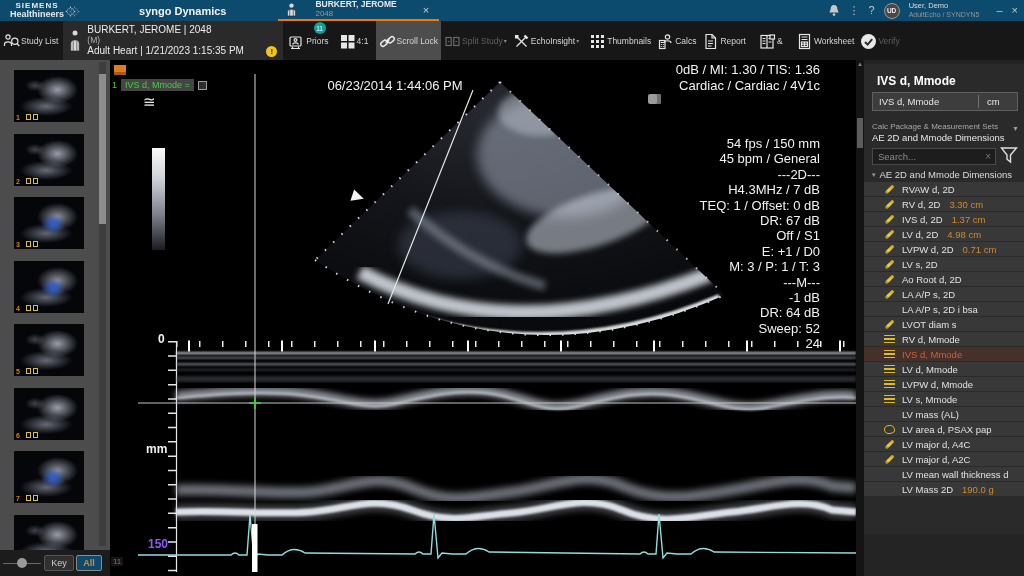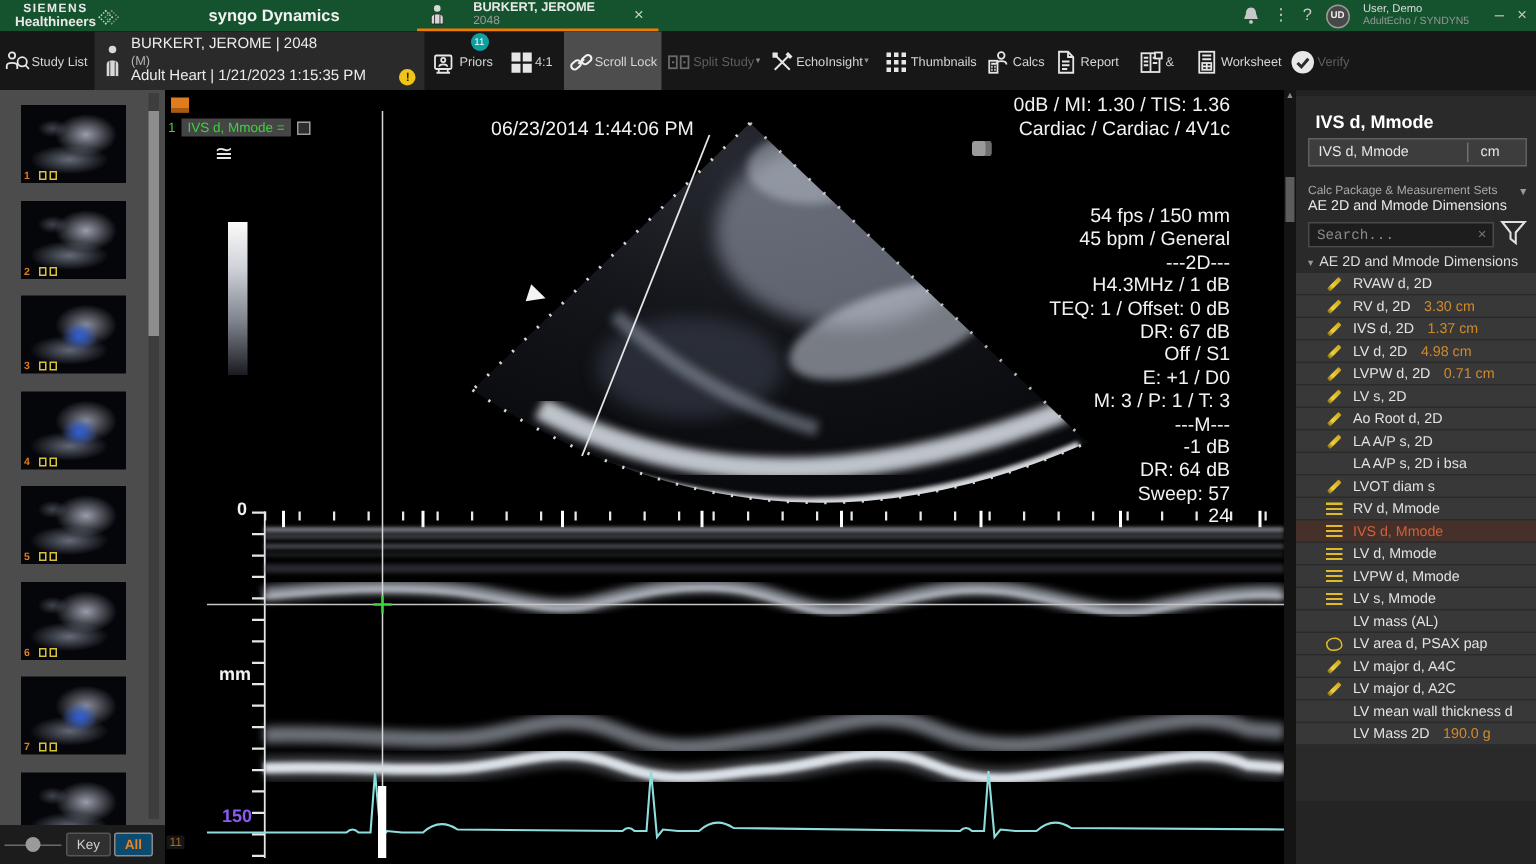--- a/index.html
+++ b/index.html
@@ -1,19 +1,19 @@
 <!DOCTYPE html>
 <html><head>
 <meta charset="utf-8">
 <style>
   *{margin:0;padding:0;box-sizing:border-box;}
   html,body{width:1024px;height:576px;overflow:hidden;background:#000;font-family:"Liberation Sans",sans-serif;-webkit-font-smoothing:antialiased;}
 
   
-  .titlebar{position:absolute;left:0;top:0;width:1024px;height:21px;background:#14532d;display:flex;align-items:center;}
+  .titlebar{position:absolute;left:0;top:0;width:1024px;height:21px;background:#0c4a6e;display:flex;align-items:center;}
   .brand{margin-left:10px;text-align:center;line-height:1;color:#e8e8e8;}
   .brand-l1{font-size:8px;font-weight:bold;letter-spacing:1px;}
   .brand-l2{font-size:9px;font-weight:bold;}
   .brand-mark{width:10px;height:10px;margin-left:3px;position:relative;}
   .brand-mark::before,.brand-mark::after{content:'';position:absolute;border:1px dotted #cfcfcf;width:5px;height:5px;transform:rotate(45deg);}
   .brand-mark::before{left:0;top:2px;}
   .brand-mark::after{left:4px;top:2px;border-color:#8a8a8a;}
   .app-title{margin-left:62px;font-size:11px;font-weight:bold;color:#f2f2f2;}
   .patient-tab{margin-left:52px;height:21px;display:flex;align-items:center;gap:18px;padding:0 10px 0 8px;border-bottom:2px solid #ef7c00;cursor:pointer;}
   .pt-text{line-height:1.1;}
@@ -92,21 +92,21 @@
   .panel{position:absolute;left:864px;top:60px;width:160px;height:516px;background:#2a2a2a;border-top:4px solid #222;}
   .p-title{position:absolute;left:13px;top:10px;font-size:12px;font-weight:bold;color:#fff;}
   .p-field{position:absolute;left:8px;top:28px;width:146px;height:19px;background:#3d3d3d;border:1px solid #606060;display:flex;align-items:center;}
   .p-field .fv{flex:1;padding-left:6px;font-size:9.5px;color:#e6e6e6;}
   .p-field .fd{width:1px;height:13px;background:#707070;}
   .p-field .fu{width:38px;padding-left:8px;font-size:9.5px;color:#e6e6e6;}
   .p-calc-label{position:absolute;left:8px;top:58px;font-size:8px;color:#a8a8a8;}
   .p-calc-value{position:absolute;left:8px;top:68px;font-size:9.5px;color:#e8e8e8;width:138px;white-space:nowrap;}
   .p-calc-caret{position:absolute;right:5px;top:61px;font-size:7px;color:#9a9a9a;}
   .p-search{position:absolute;left:8px;top:84px;width:124px;height:17px;background:#1d1d1d;border:1px solid #4a4a4a;display:flex;align-items:center;}
-  .p-search .ph{flex:1;padding-left:5px;font-size:9.5px;color:#8a8a8a;font-family:Liberation Mono, monospace;}
+  .p-search .ph{flex:1;padding-left:5px;font-size:9.5px;color:#8a8a8a;}
   .p-search .clear{padding:0 4px;color:#777;font-size:10px;}
   .p-funnel{position:absolute;left:135px;top:81px;}
   .p-group{position:absolute;left:8px;top:105px;font-size:9.5px;color:#dcdcdc;display:flex;align-items:center;gap:4px;}
   .p-group .gc{font-size:7px;color:#9a9a9a;}
   .mlist{position:absolute;left:0;top:118px;width:160px;}
   .mrow{height:15px;background:#383838;border-bottom:1px solid #2a2a2a;display:flex;align-items:center;cursor:pointer;}
   .mrow.sel{background:#45302a;}
   .mico{margin-left:19px;width:14px;display:inline-block;position:relative;height:11px;flex:none;}
   .mico.pencil::after{content:'';position:absolute;left:1px;top:4px;width:11px;height:3px;border-radius:1px;background:linear-gradient(90deg,#8a6d10,#f0d23c 35%,#caa51e);transform:rotate(-45deg);}
   .mico.mmode::after{content:'';position:absolute;left:1px;top:1px;width:11px;height:9px;background:repeating-linear-gradient(180deg,#e0bb25 0 1.4px,transparent 1.4px 3.4px);}
@@ -416,30 +416,30 @@
   <div class="vdate">06/23/2014 1:44:06 PM</div>
   <div class="vhead">
     <div>0dB / MI: 1.30 / TIS: 1.36</div>
     <div>Cardiac / Cardiac / 4V1c</div>
   </div>
   <div class="pos-ico"></div>
   <div class="params">
       <div>54 fps / 150 mm</div>
       <div>45 bpm / General</div>
       <div>---2D---</div>
-      <div>H4.3MHz / 1 dB</div>
+      <div>H4.3MHz / 7 dB</div>
       <div>TEQ: 1 / Offset: 0 dB</div>
       <div>DR: 67 dB</div>
       <div>Off / S1</div>
       <div>E: +1 / D0</div>
       <div>M: 3 / P: 1 / T: 3</div>
       <div>---M---</div>
       <div>-1 dB</div>
       <div>DR: 64 dB</div>
-      <div>Sweep: 57</div>
+      <div>Sweep: 52</div>
       <div>24</div>
     </div>
   <div class="scale0">0</div>
   <div class="scalemm">mm</div>
   <div class="scale150">150</div>
   <div class="framebadge">11</div>
 </div>
 
 <div class="vscroll">
   <div class="arrow">▲</div>

